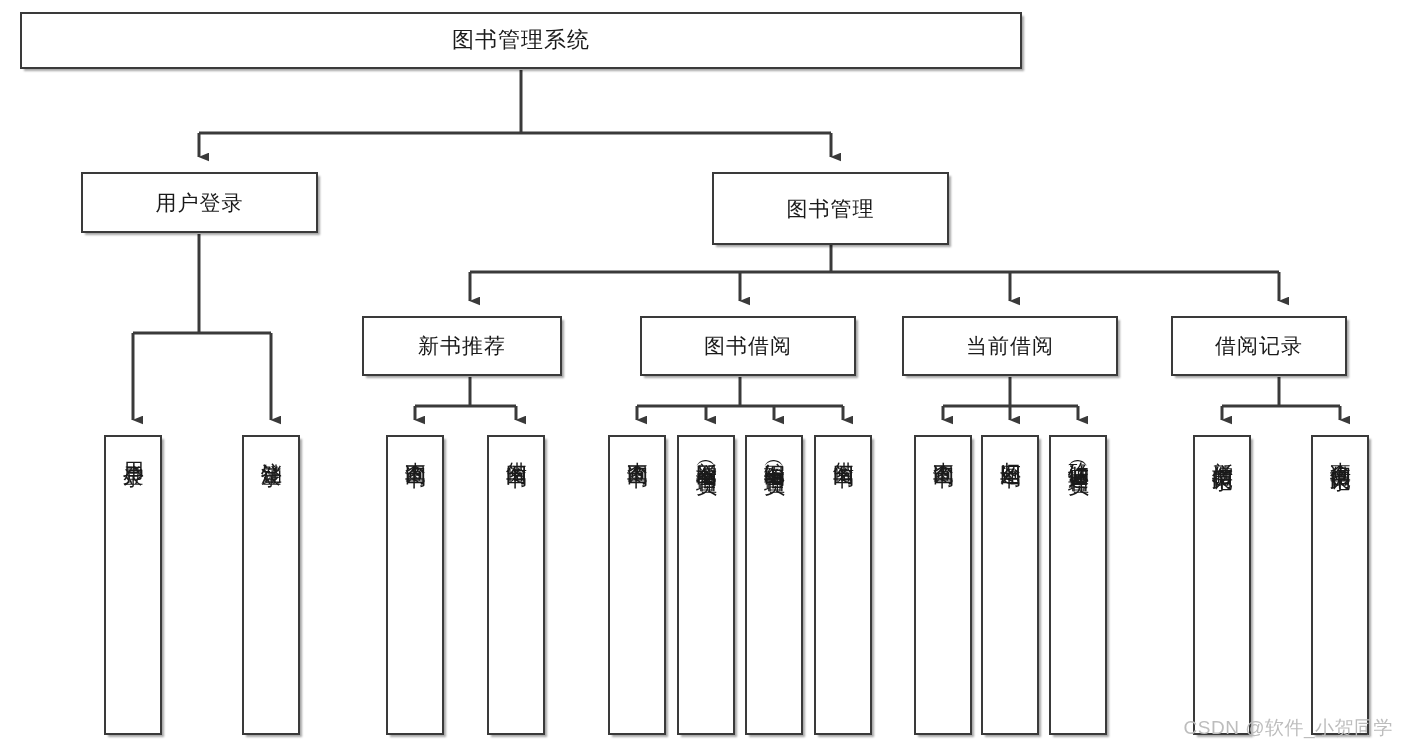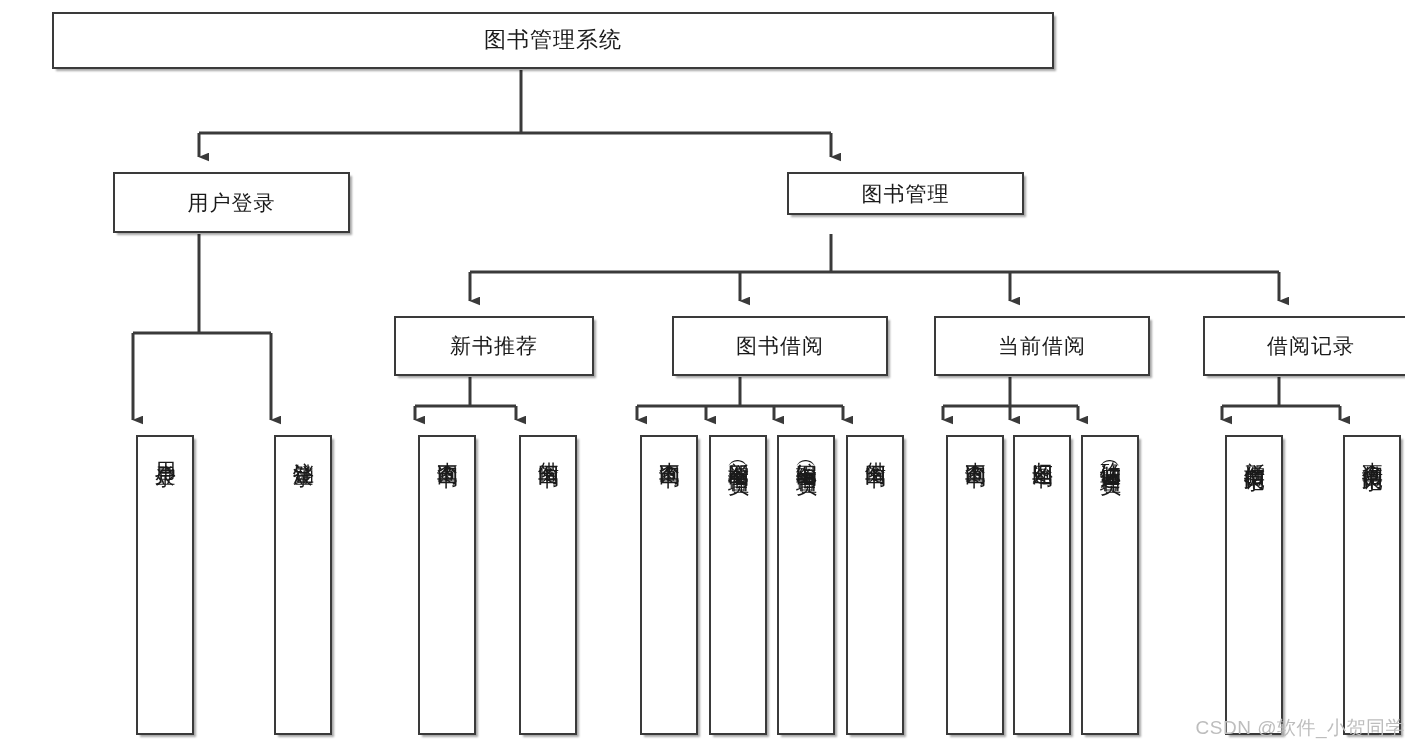--- a/index.html
+++ b/index.html
@@ -31,21 +31,20 @@
   .node-box {
     position: absolute;
     box-sizing: border-box;
     background: #ffffff;
     border: 2px solid #3a3a3a;
     box-shadow: 3px 3px 2px -1px rgba(0,0,0,0.35);
     display: flex;
     align-items: center;
     justify-content: center;
     color: #1a1a1a;
-    margin-left: 32px;
   }
   .node-box.horizontal .node-label {
     font-size: 21px;
     line-height: 1.1;
     letter-spacing: 1px;
     white-space: nowrap;
   }
   .node-box.root .node-label {
     font-size: 22px;
   }
@@ -60,21 +59,21 @@
     text-orientation: upright;
     font-size: 21px;
     line-height: 1.28;
     letter-spacing: 2px;
     white-space: nowrap;
     text-align: center;
   }
   
   #watermark {
     position: absolute;
-    right: 0;
+    right: 12px;
     bottom: 6px;
     font-size: 19px;
     color: #bdbdbd;
     letter-spacing: 0.5px;
     white-space: nowrap;
     user-select: none;
   }
 </style>
 </head>
 <body>
@@ -131,34 +130,34 @@
     </g>
   </svg>
 
   <div class="node-box horizontal root" style="left:20px; top:12px; width:1002px; height:57px;">
     <span class="node-label">图书管理系统</span>
   </div>
 
   <div class="node-box horizontal" style="left:81px; top:172px; width:237px; height:61px;">
     <span class="node-label">用户登录</span>
   </div>
-  <div class="node-box horizontal" style="left:755px; top:172px; width:237px; height:43px;">
+  <div class="node-box horizontal" style="left:712px; top:172px; width:237px; height:73px;">
     <span class="node-label">图书管理</span>
   </div>
 
   <div class="node-box horizontal" style="left:362px; top:316px; width:200px; height:60px;">
     <span class="node-label">新书推荐</span>
   </div>
   <div class="node-box horizontal" style="left:640px; top:316px; width:216px; height:60px;">
     <span class="node-label">图书借阅</span>
   </div>
   <div class="node-box horizontal" style="left:902px; top:316px; width:216px; height:60px;align-items:center;">
     <span class="node-label">当前借阅</span>
   </div>
-  <div class="node-box horizontal" style="left:1171px; top:316px; width:216px; height:60px;">
+  <div class="node-box horizontal" style="left:1171px; top:316px; width:176px; height:60px;">
     <span class="node-label">借阅记录</span>
   </div>
 
   <div class="node-box vertical" style="left:104px; top:435px; width:58px; height:300px;">
     <span class="node-label">用户登录</span>
   </div>
   <div class="node-box vertical" style="left:242px; top:435px; width:58px; height:300px;">
     <span class="node-label">注销登录</span>
   </div>
 

